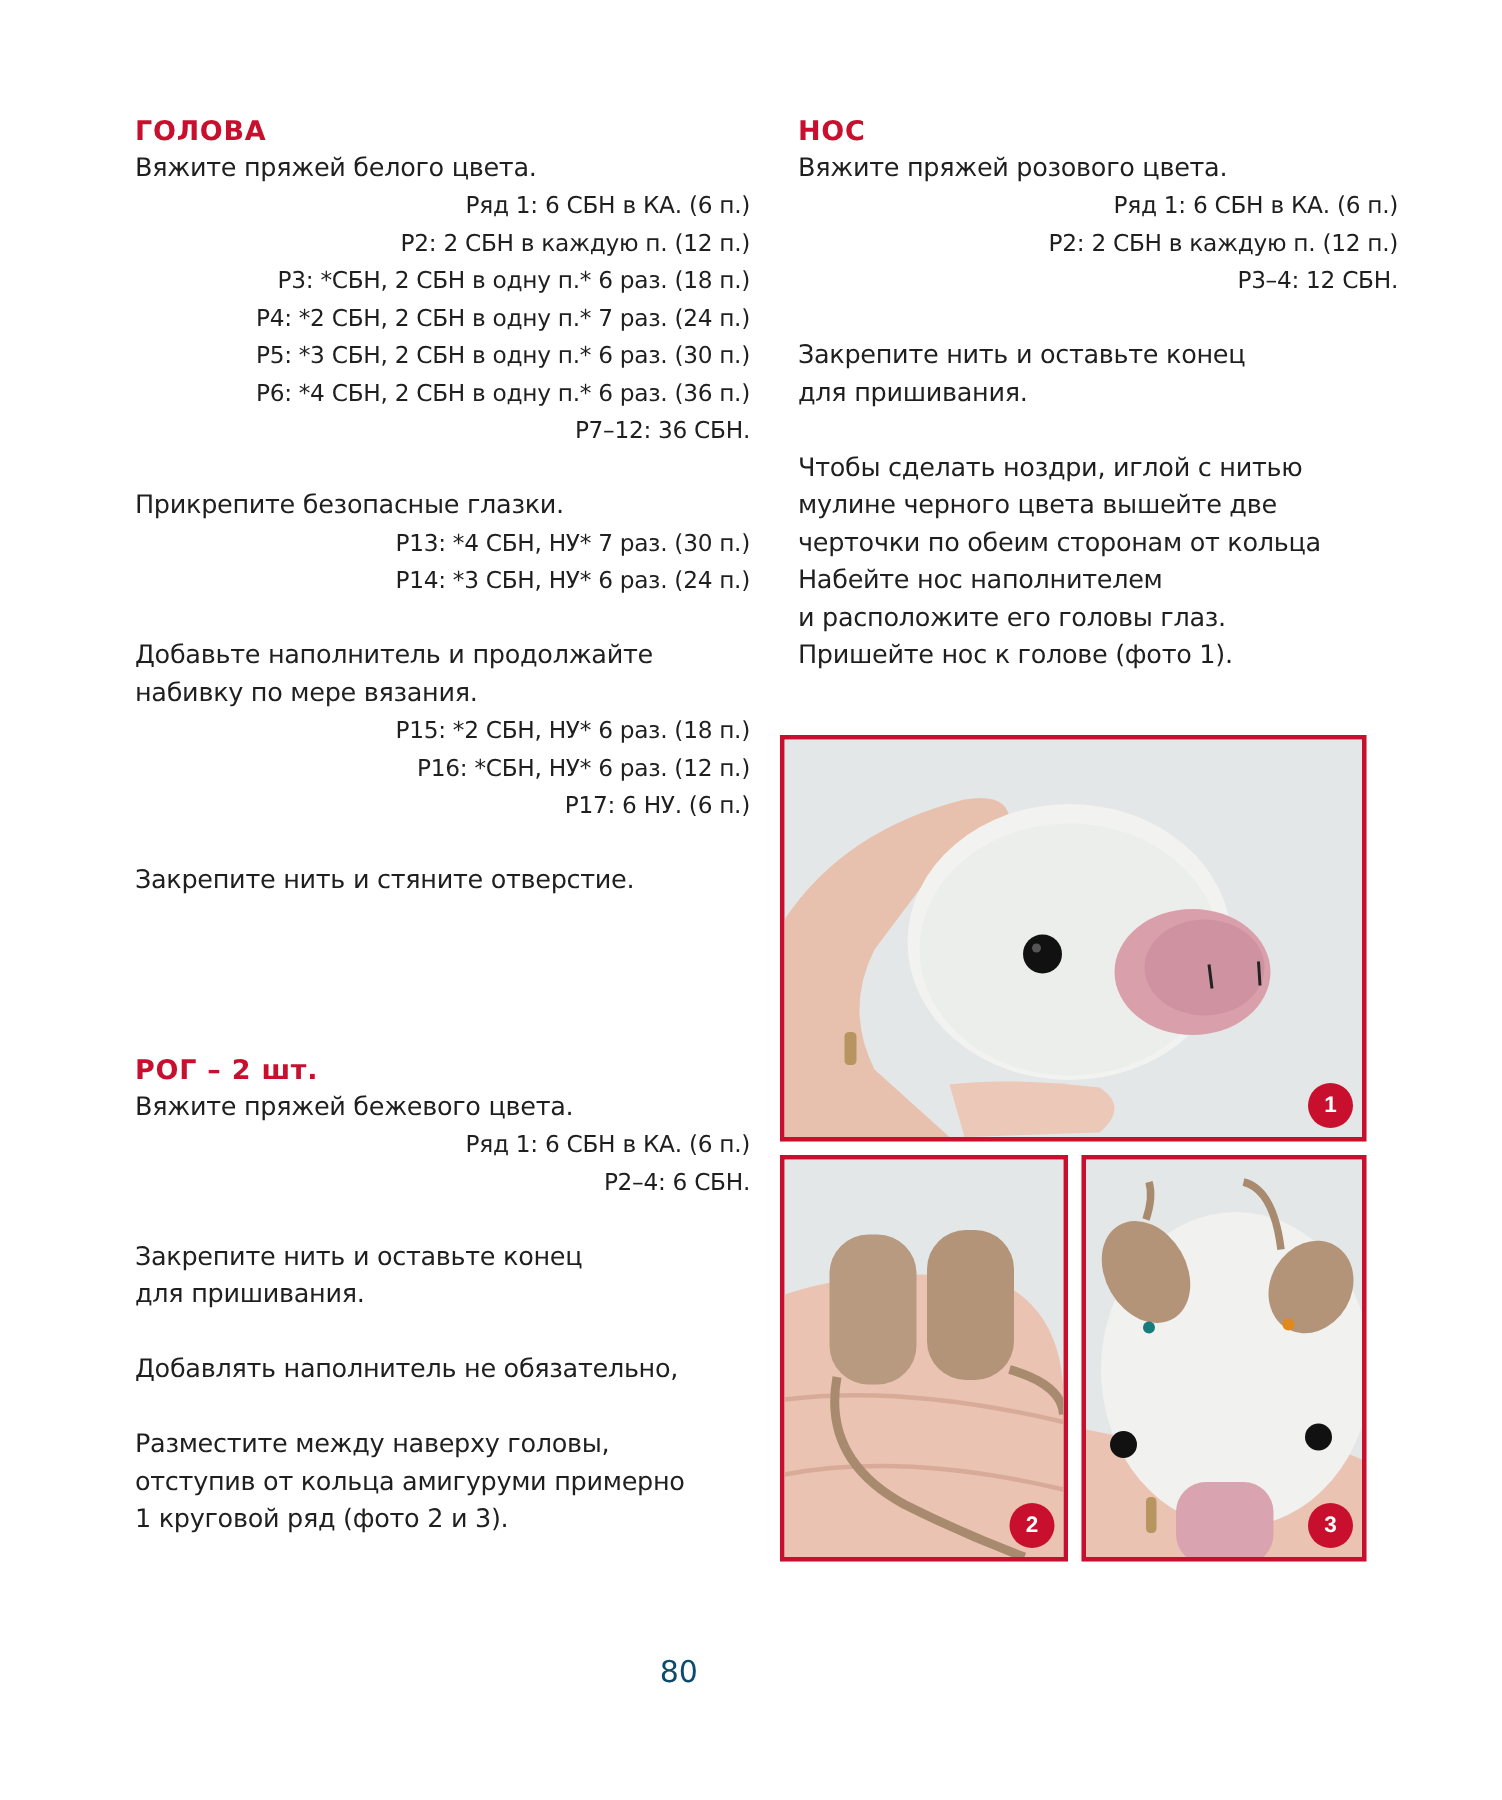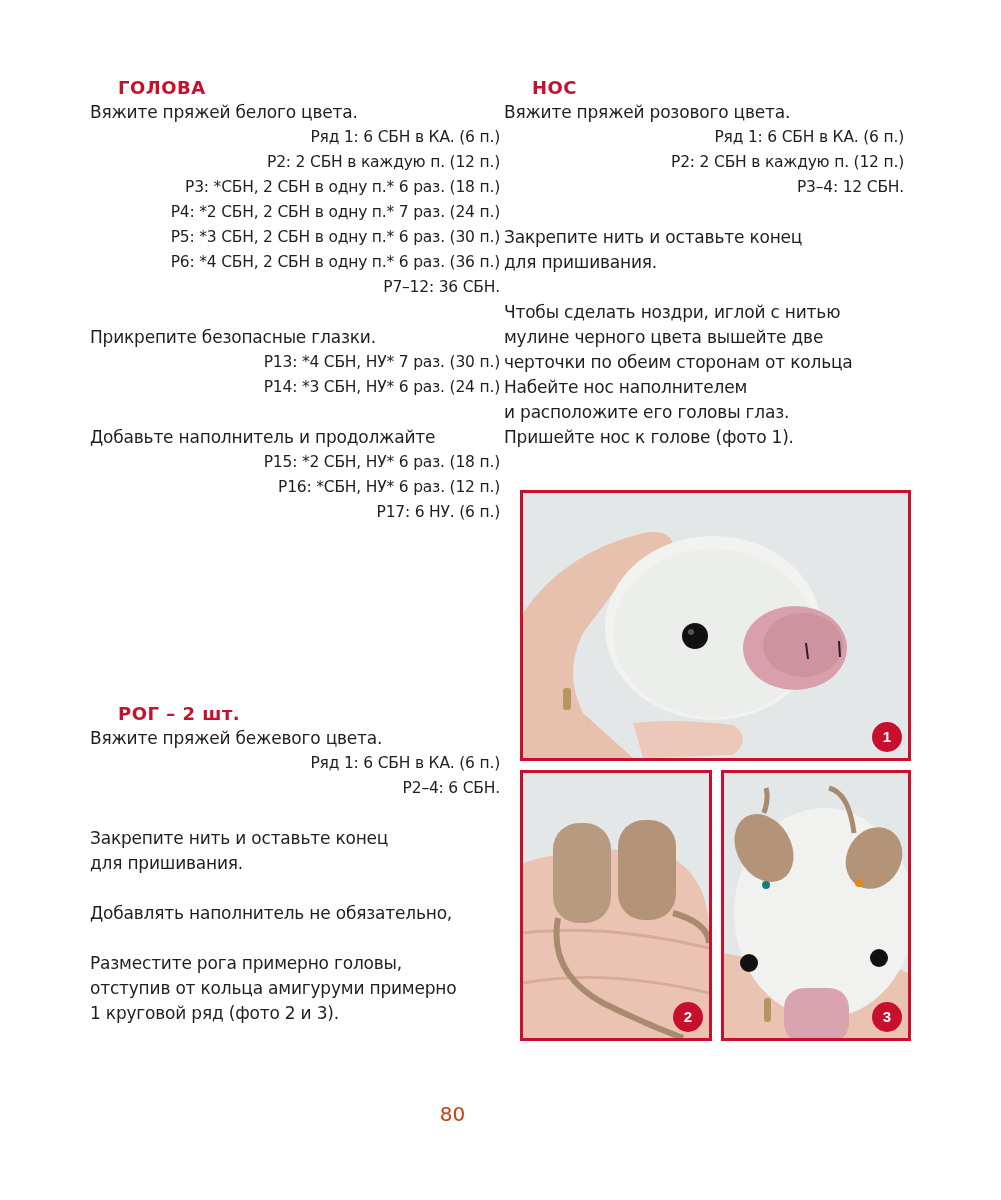--- a/index.html
+++ b/index.html
@@ -1,32 +1,32 @@
 <!DOCTYPE html>
 <html><head>
 <meta charset="utf-8">
 <style>
   html, body { margin: 0; padding: 0; background: #ffffff; }
   body { width: 1001px; height: 1200px; position: relative; overflow: hidden;
          font-family: "DejaVu Sans", sans-serif; color: #1f1f1f; }
   .col { position: absolute; }
   .col-left { left: 90px; top: 76px; width: 410px; }
-  .col-right { left: 504px; top: 76px; width: 400px; }
+  .col-right { left: 532px; top: 76px; width: 400px; }
   .heading { color: #c8102e; font-weight: bold; font-size: 18px; letter-spacing: 0.5px;
-             line-height: 24px; height: 24px; margin-left: 28px; }
+             line-height: 24px; height: 24px; }
   .line { font-size: 17px; line-height: 25px; white-space: nowrap; letter-spacing: -0.2px; }
   .row { font-size: 15.5px; line-height: 25px; padding-left: 26px; white-space: nowrap; letter-spacing: -0.2px; text-align: right; }
   .gap { height: 25px; }
   .photo { position: absolute; border: 3px solid #c8102e; box-sizing: border-box;
            background: #e6e9ea; overflow: hidden; }
   .badge { position: absolute; width: 30px; height: 30px; border-radius: 50%;
            background: #c8102e; color: #fff; font-weight: bold; font-size: 15px;
            text-align: center; line-height: 30px; font-family: "Liberation Sans", sans-serif; }
   .pagenum { position: absolute; left: 0; width: 905px; top: 1102px; text-align: center;
-             font-size: 20px; color: #c2410c; font-family: "DejaVu Sans", sans-serif; }
+             font-size: 20px; color: #0c4a6e; font-family: "DejaVu Sans", sans-serif; }
   svg { display: block; }
 </style>
 </head>
 <body>
 
 <div class="col col-left">
   <div class="heading">ГОЛОВА</div>
   <div class="line">Вяжите пряжей белого цвета.</div>
   <div class="row">Ряд 1: 6 СБН в КА. (6 п.)</div>
   <div class="row">Р2: 2 СБН в каждую п. (12 п.)</div>
@@ -34,38 +34,40 @@
   <div class="row">Р4: *2 СБН, 2 СБН в одну п.* 7 раз. (24 п.)</div>
   <div class="row">Р5: *3 СБН, 2 СБН в одну п.* 6 раз. (30 п.)</div>
   <div class="row">Р6: *4 СБН, 2 СБН в одну п.* 6 раз. (36 п.)</div>
   <div class="row">Р7–12: 36 СБН.</div>
   <div class="gap"></div>
   <div class="line">Прикрепите безопасные глазки.</div>
   <div class="row">Р13: *4 СБН, НУ* 7 раз. (30 п.)</div>
   <div class="row">Р14: *3 СБН, НУ* 6 раз. (24 п.)</div>
   <div class="gap"></div>
   <div class="line">Добавьте наполнитель и продолжайте</div>
+  <div class="line">набивку по мере вязания.</div>
   <div class="row">Р15: *2 СБН, НУ* 6 раз. (18 п.)</div>
   <div class="row">Р16: *СБН, НУ* 6 раз. (12 п.)</div>
   <div class="row">Р17: 6 НУ. (6 п.)</div>
   <div class="gap"></div>
+  <div class="line">Закрепите нить и стяните отверстие.</div>
 </div>
 
 <div class="col col-left" style="top: 702px;">
   <div class="heading">РОГ – 2 шт.</div>
   <div class="line">Вяжите пряжей бежевого цвета.</div>
   <div class="row">Ряд 1: 6 СБН в КА. (6 п.)</div>
   <div class="row">Р2–4: 6 СБН.</div>
   <div class="gap"></div>
   <div class="line">Закрепите нить и оставьте конец</div>
   <div class="line">для пришивания.</div>
   <div class="gap"></div>
   <div class="line">Добавлять наполнитель не обязательно,</div>
   <div class="gap"></div>
-  <div class="line">Разместите рога примерно головы,</div>
+  <div class="line">Разместите между наверху головы,</div>
   <div class="line">отступив от кольца амигуруми примерно</div>
   <div class="line">1 круговой ряд (фото 2 и 3).</div>
 </div>
 
 <div class="col col-right">
   <div class="heading">НОС</div>
   <div class="line">Вяжите пряжей розового цвета.</div>
   <div class="row">Ряд 1: 6 СБН в КА. (6 п.)</div>
   <div class="row">Р2: 2 СБН в каждую п. (12 п.)</div>
   <div class="row">Р3–4: 12 СБН.</div>

